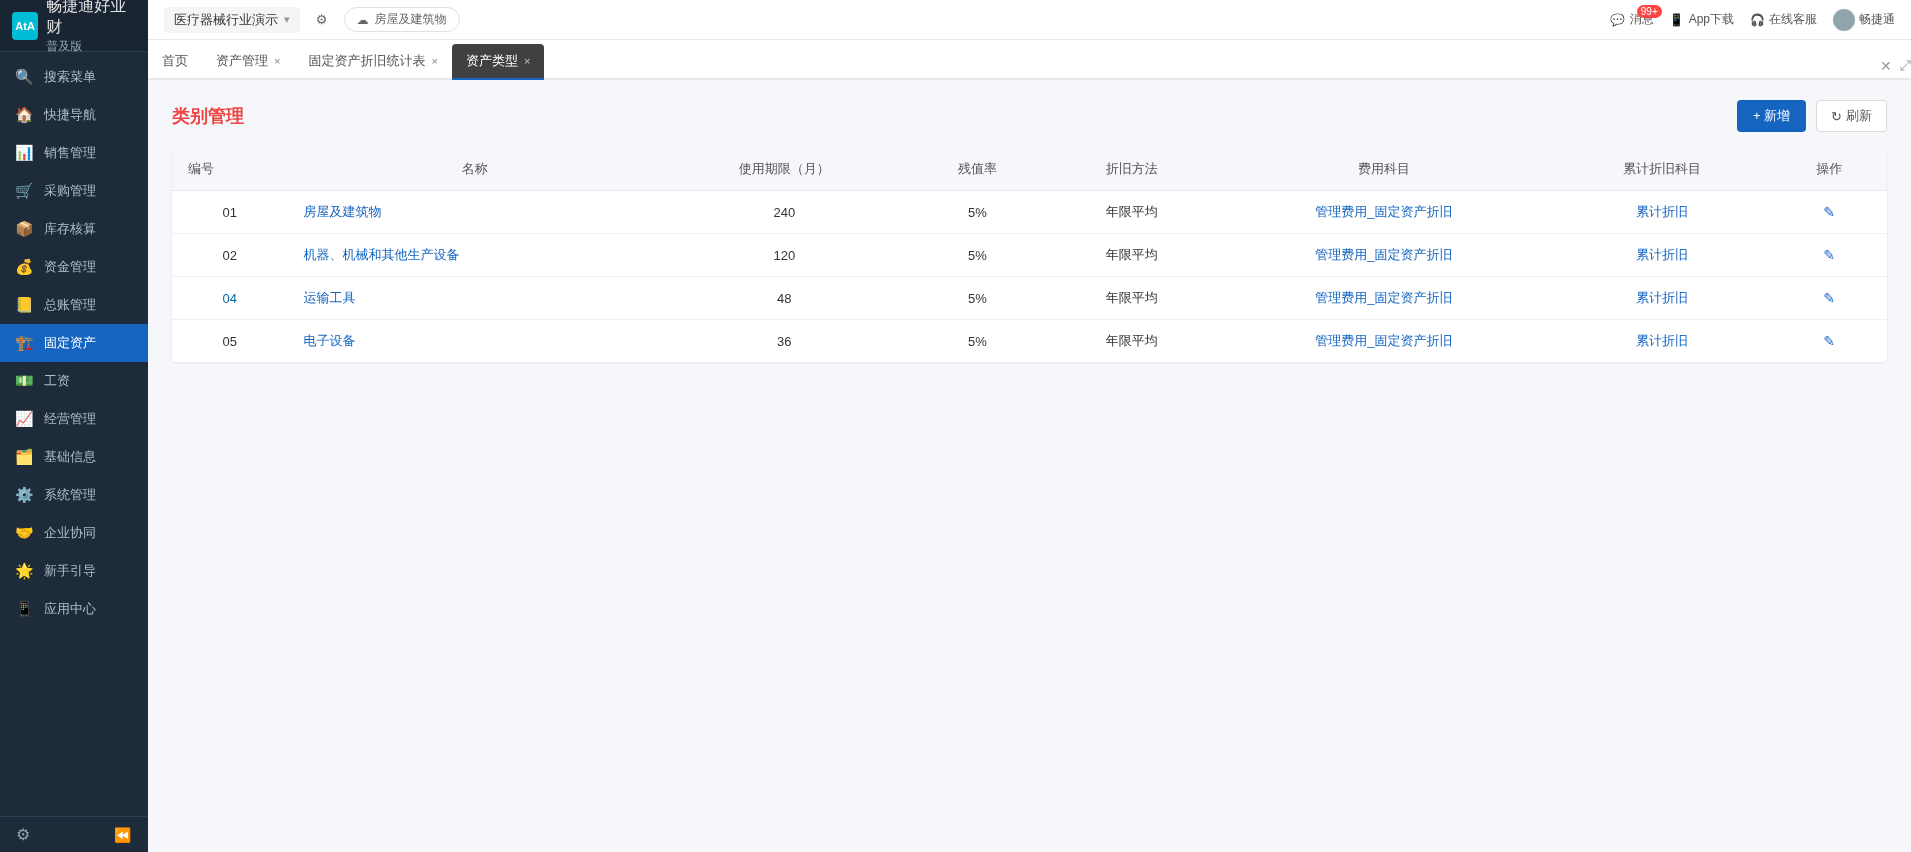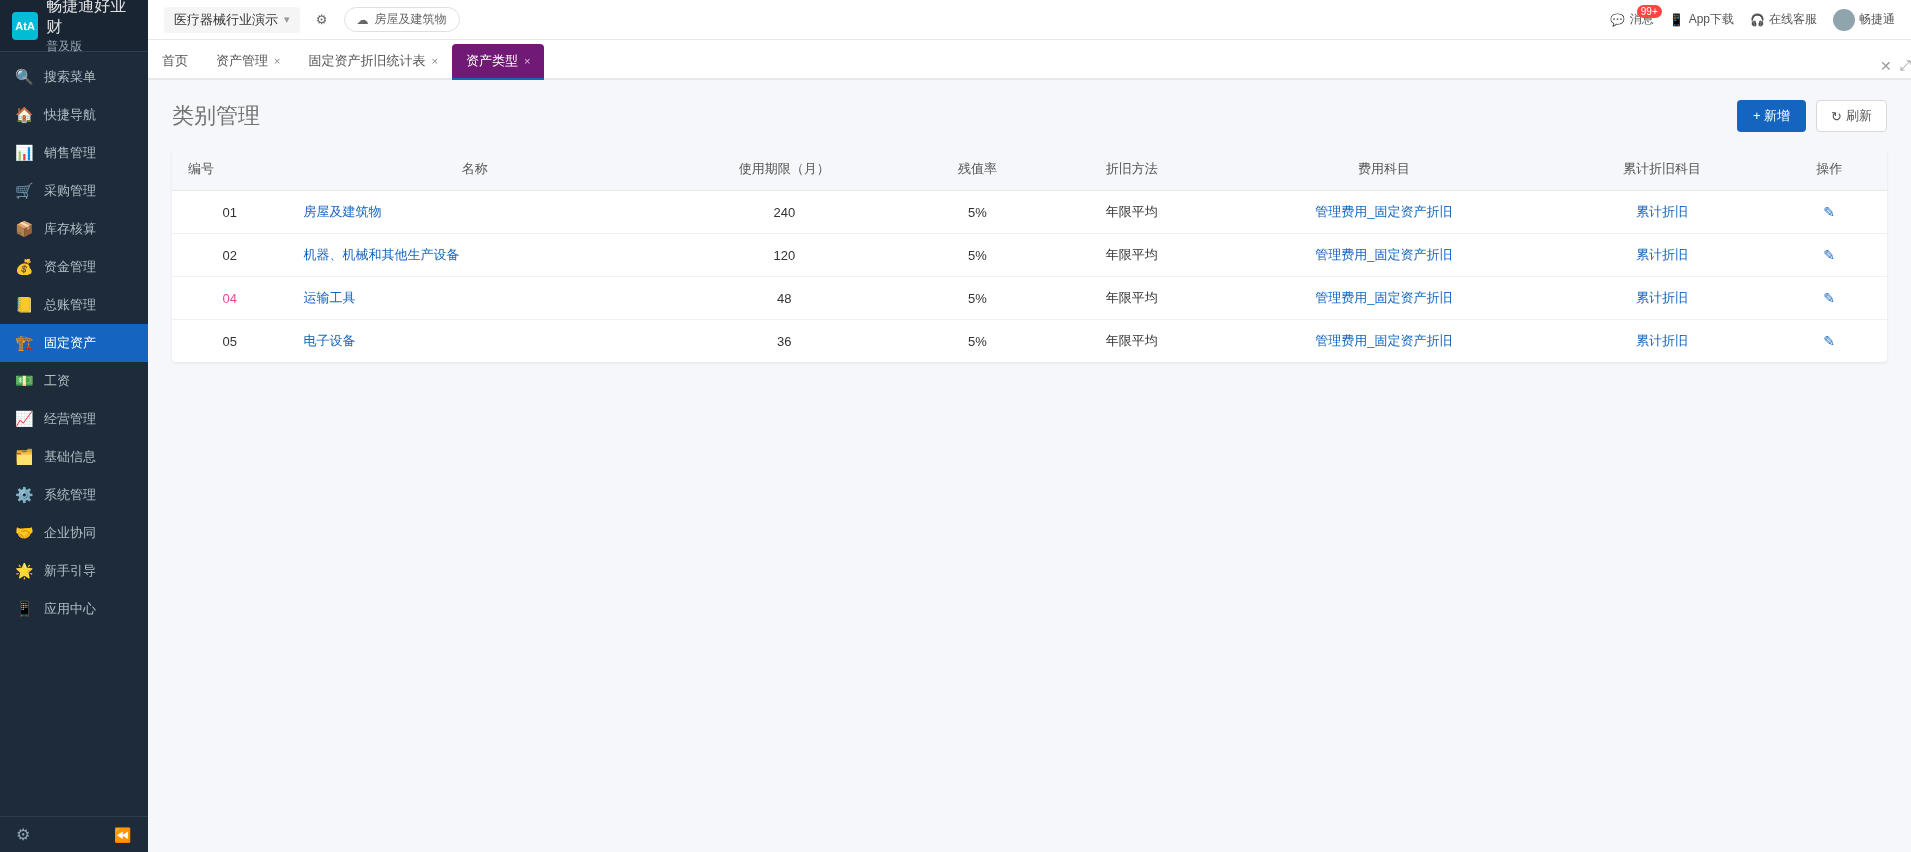--- a/index.html
+++ b/index.html
@@ -164,21 +164,21 @@
       display: flex; align-items: center; gap: 6px;
       padding: 8px 14px;
       cursor: pointer;
       font-size: 13px;
       color: #555;
       border-bottom: 2px solid transparent;
       margin-bottom: -2px;
       white-space: nowrap;
     }
     .tab.active {
-      background: #701a75;
+      background: #404040;
       color: white;
       border-radius: 4px 4px 0 0;
       border-bottom: 2px solid #1565c0;
     }
     .tab .close-btn {
       font-size: 11px; cursor: pointer;
       opacity: 0.7;
     }
     .window-controls {
       margin-left: auto;
@@ -197,23 +197,23 @@
       background: #f5f7fa;
     }
 
     .page-header {
       display: flex;
       align-items: center;
       justify-content: space-between;
       margin-bottom: 16px;
     }
     .page-title {
-      font-size: 22px;
-      font-weight: 400;
-      color: #737373;
+      font-size: 18px;
+      font-weight: 700;
+      color: #ef4444;
     }
     .header-actions {
       display: flex; gap: 10px;
     }
     .btn-primary {
       background: #1565c0;
       color: white;
       border: none;
       padding: 6px 16px;
       border-radius: 4px;
@@ -457,21 +457,21 @@
     <td style="color:#333;">02</td>
     <td style="color:#1565c0;">机器、机械和其他生产设备</td>
     <td>120</td>
     <td>5%</td>
     <td>年限平均</td>
     <td class="expense-subject" style="color:#1565c0;">管理费用_固定资产折旧</td>
     <td class="accum-subject" style="color:#1565c0;">累计折旧</td>
     <td><span class="edit-icon">✎</span></td>
   </tr>
             <tr>
-    <td style="color:#ec4899;">04</td>
+    <td style="color:#0369a1;">04</td>
     <td style="color:#1565c0;">运输工具</td>
     <td>48</td>
     <td>5%</td>
     <td>年限平均</td>
     <td class="expense-subject" style="color:#1565c0;">管理费用_固定资产折旧</td>
     <td class="accum-subject" style="color:#1565c0;">累计折旧</td>
     <td><span class="edit-icon">✎</span></td>
   </tr>
             <tr>
     <td style="color:#333;">05</td>

